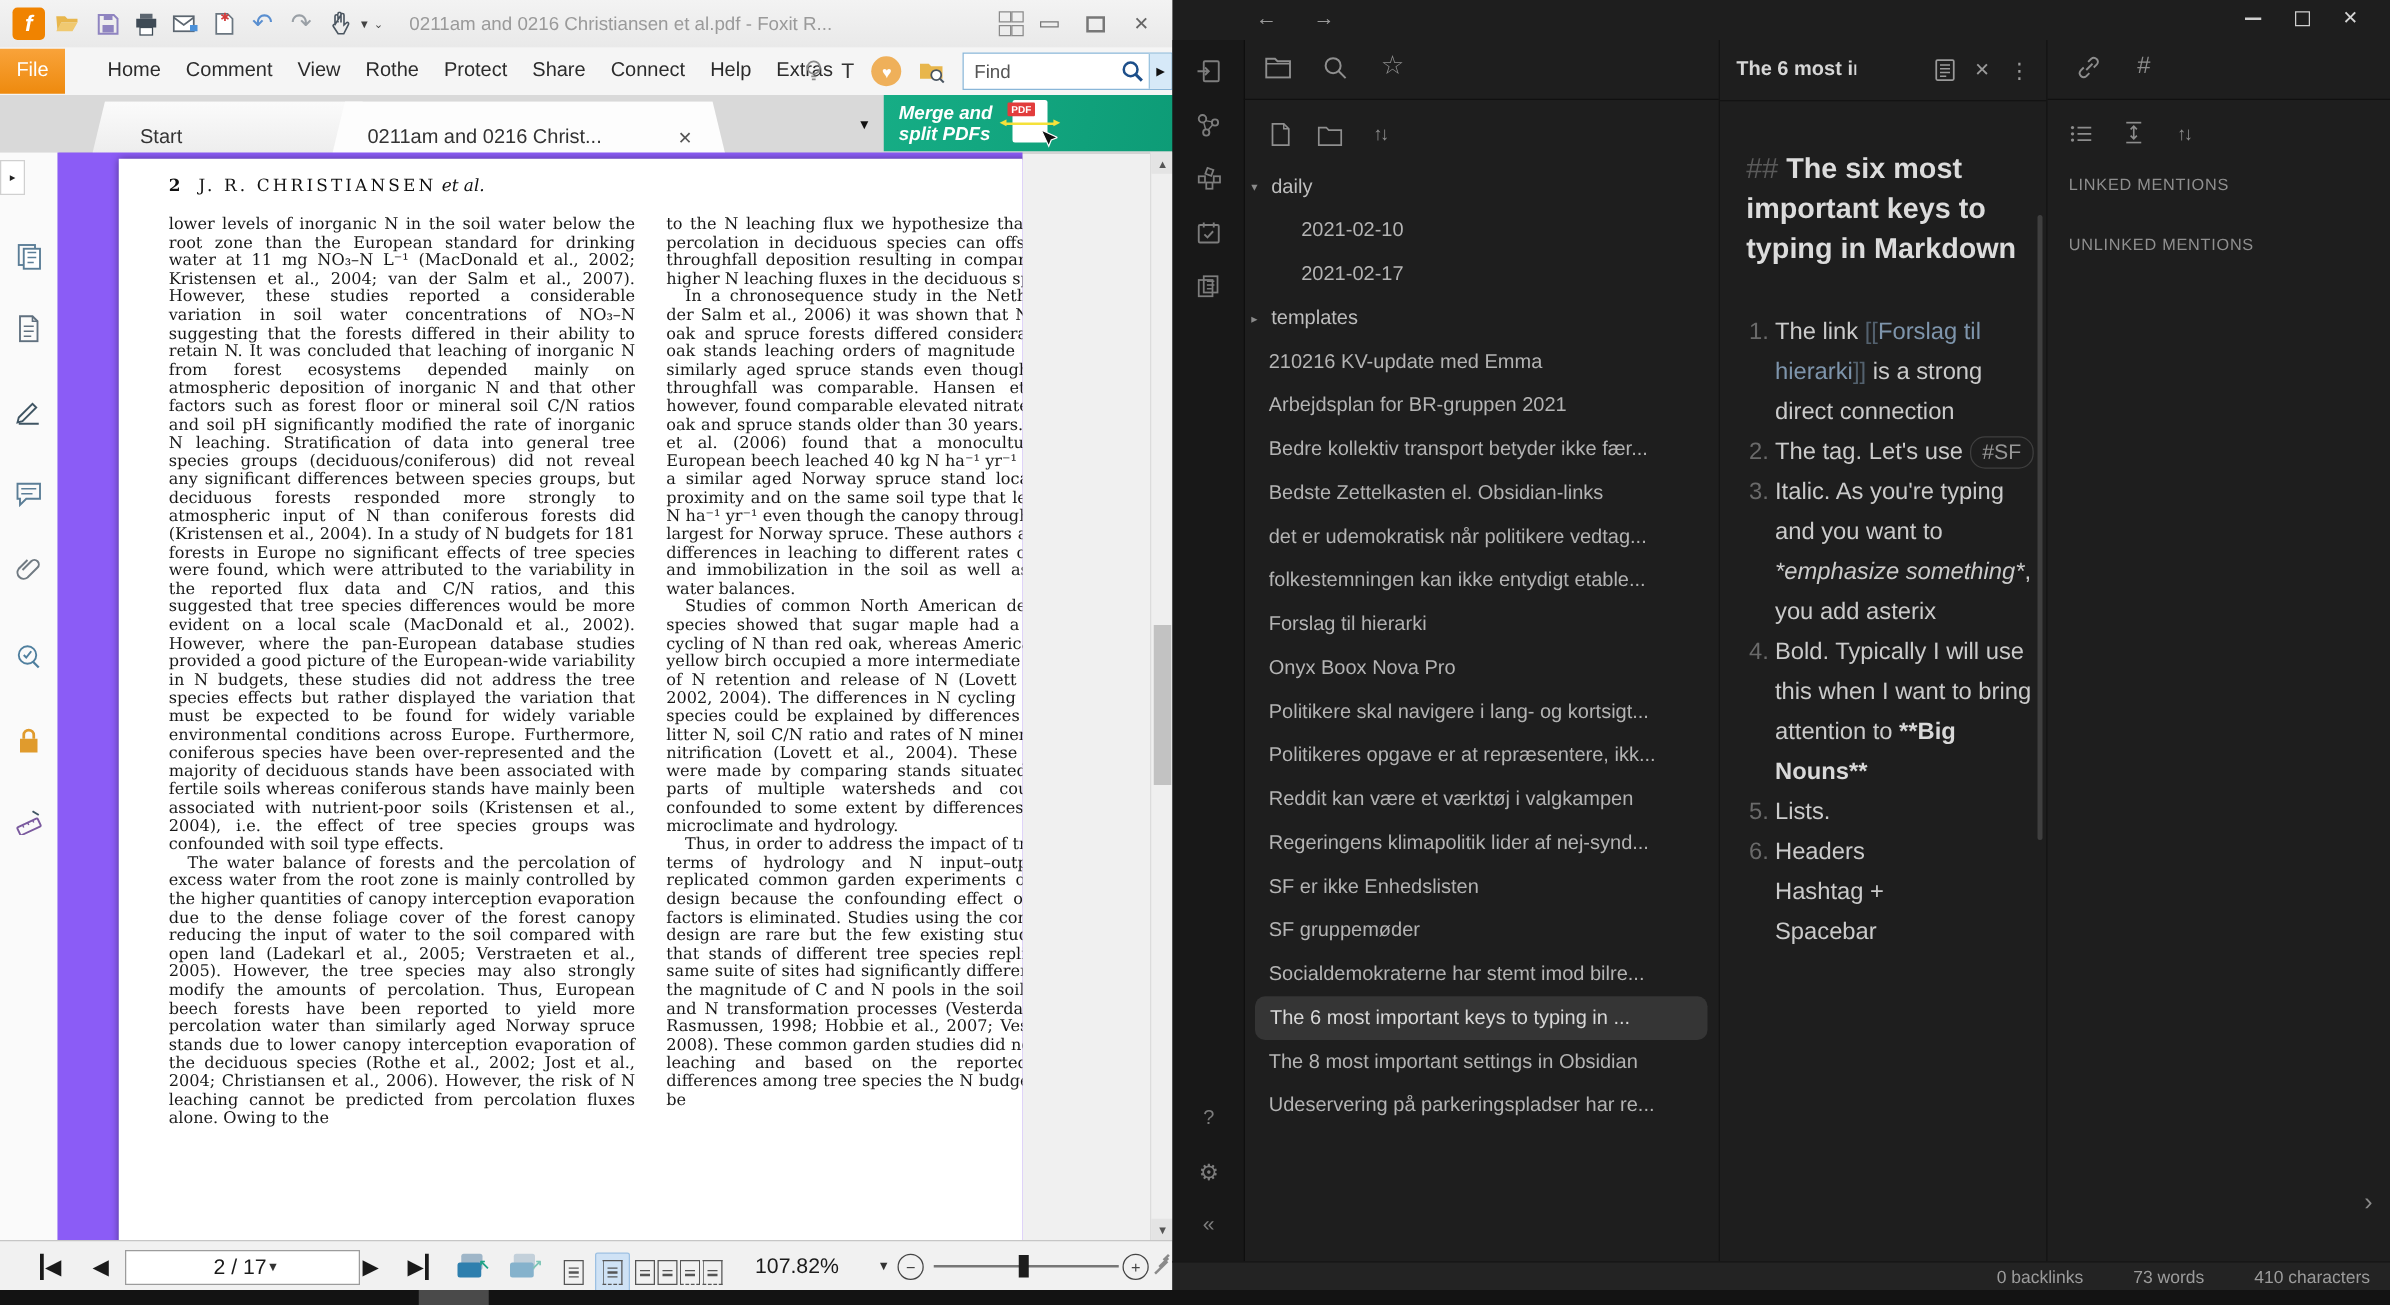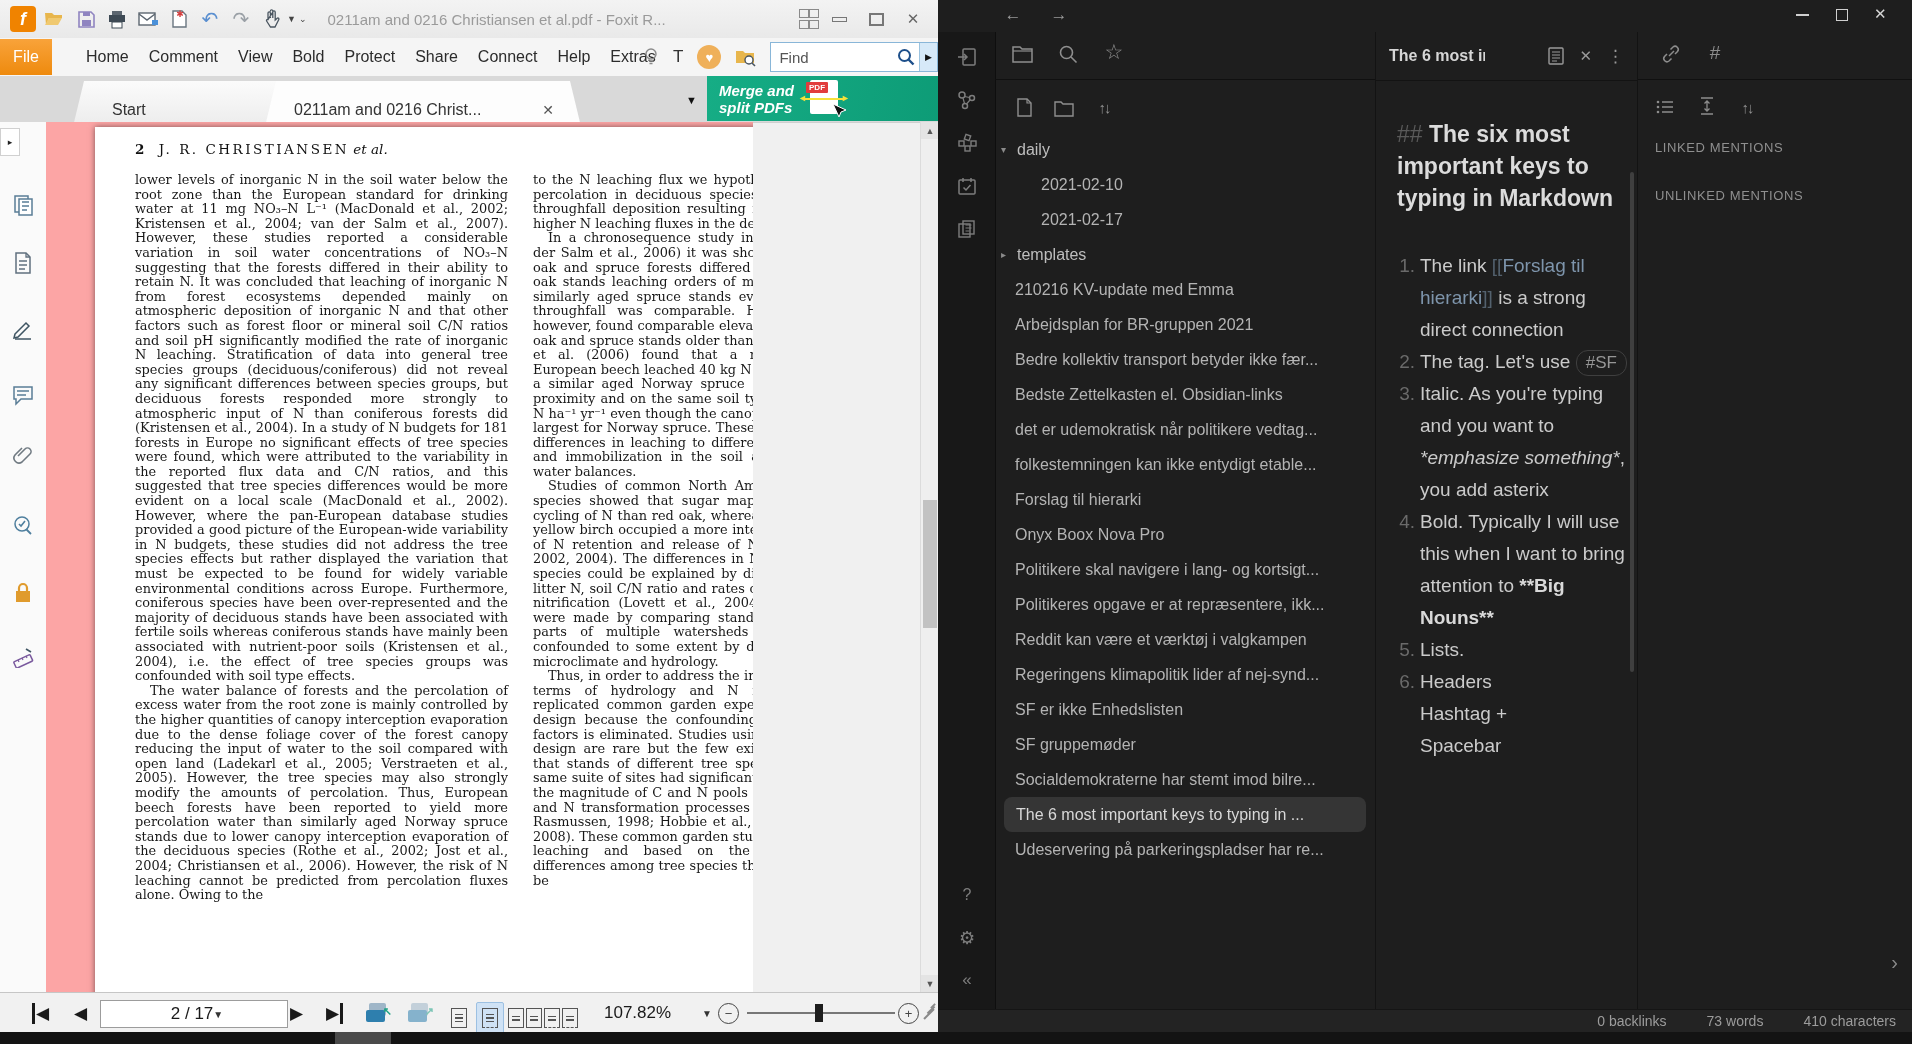--- a/index.html
+++ b/index.html
@@ -57,21 +57,21 @@
   .pdfdoc .yarrow{position:absolute;left:-4px;top:18px;width:40px;border-top:2px solid #f5e13a;}
   .pdfdoc .yarrow:before{content:"◄";position:absolute;left:-6px;top:-7px;color:#f5e13a;font-size:9px;}
   .pdfdoc .yarrow:after{content:"►";position:absolute;right:-6px;top:-7px;color:#f5e13a;font-size:9px;}
   
   .f-sidebar{position:absolute;left:0;top:122px;width:46px;height:870px;background:#fafafa;
     border-right:1px solid #e2e2e2;}
   .sb-expand{position:absolute;left:0;top:6px;width:18px;height:26px;background:#fff;
     border:1px solid #d0d0d0;display:flex;align-items:center;justify-content:center;font-size:9px;color:#222;}
   .fsb-ic{position:absolute;left:12px;width:22px;height:22px;}
   
-  .f-viewer{position:absolute;left:46px;top:122px;width:707px;height:870px;background:#fca5a5;overflow:hidden;}
+  .f-viewer{position:absolute;left:46px;top:122px;width:772px;height:870px;background:#8b5cf6;overflow:hidden;}
   .f-page{position:absolute;left:49px;top:5px;width:830px;height:880px;background:#fff;
     box-shadow:0 0 6px rgba(0,0,0,.5);overflow:hidden;}
   .run-head{position:absolute;left:40px;top:14px;font-family:"DejaVu Serif",serif;font-size:13.5px;color:#111;}
   .run-head b{margin-right:10px;}
   .run-head .sc{letter-spacing:2.5px;}
   .run-head i{letter-spacing:0;}
   .pcols{position:absolute;left:40px;top:46px;display:flex;gap:25px;}
   .pcol{width:373px;font-family:"DejaVu Serif",serif;font-size:12.9px;line-height:14.6px;color:#181818;
     text-align:justify;}
   .pcol p{margin:0;}
@@ -244,21 +244,21 @@
         </div>
       <div class="wbtn wclose">✕</div>
     </div>
 
     <div class="f-menubar">
 
     <span class="menu-item file">File</span>
         <span class="menu-item">Home</span>
         <span class="menu-item">Comment</span>
         <span class="menu-item">View</span>
-        <span class="menu-item">Bold</span>
+        <span class="menu-item">Rothe</span>
         <span class="menu-item">Protect</span>
         <span class="menu-item">Share</span>
         <span class="menu-item">Connect</span>
         <span class="menu-item">Help</span>
         <span class="menu-item">Extras</span>
       </div>
     <div style="position:absolute;top:38px;left:636px;right:0;height:38px;display:flex;align-items:center;">
       <div class="m-ic">
         <svg width="16" height="20" viewBox="0 0 16 20">
             <circle cx="8" cy="7" r="5" fill="none" stroke="#8a8a8a" stroke-width="1.4"></circle>
@@ -645,20 +645,24 @@
           <li class="fp-row">
 
             <span class="lbl">Socialdemokraterne har stemt imod bilre...</span>
           </li>
           <li class="fp-row selected">
 
             <span class="lbl">The 6 most important keys to typing in ...</span>
           </li>
           <li class="fp-row">
 
+            <span class="lbl">The 8 most important settings in Obsidian</span>
+          </li>
+          <li class="fp-row">
+
             <span class="lbl">Udeservering på parkeringspladser har re...</span>
           </li>
         </ul>
     </div>
 
     <div class="o-editor">
       <div class="ed-header">
         <div class="ed-title">The 6 most important keys to typing in Markdown</div>
         <div class="ed-hsp"></div>
         <div class="ed-hic">

